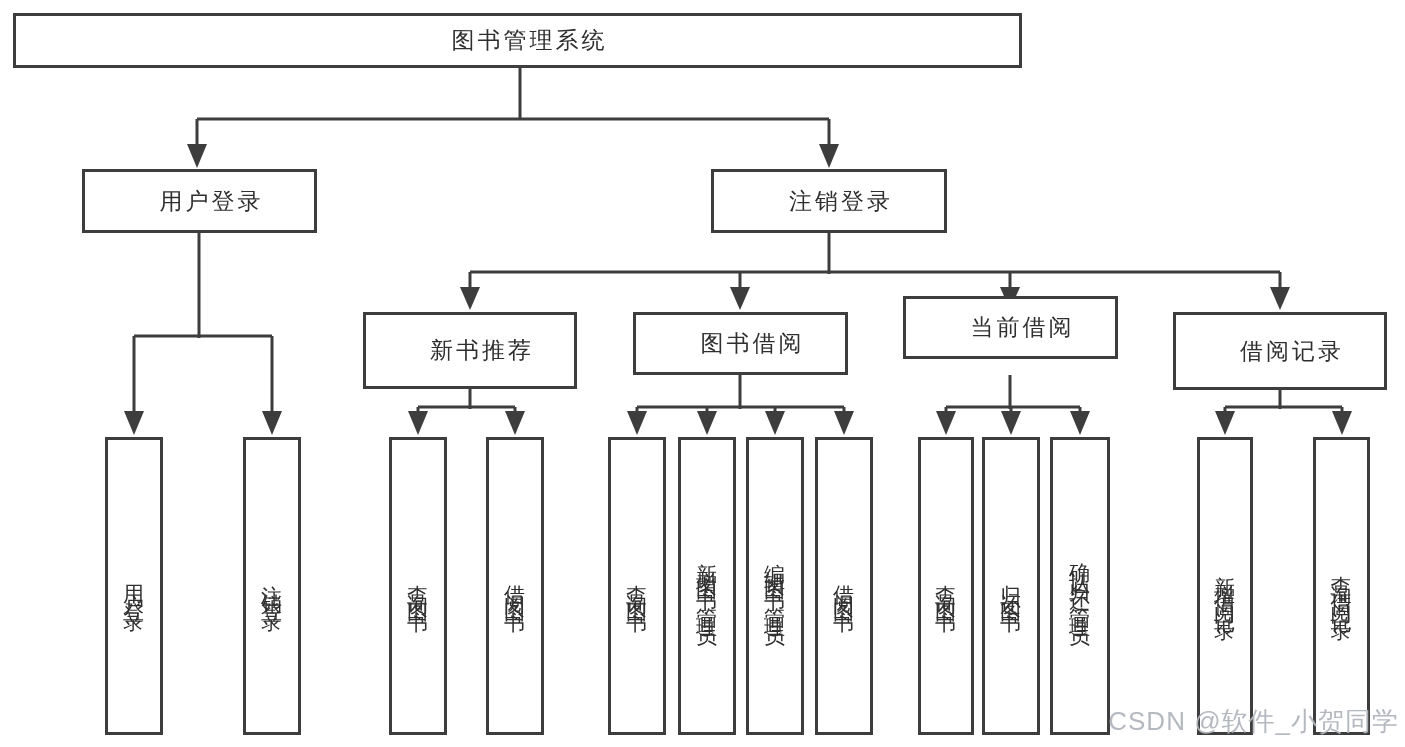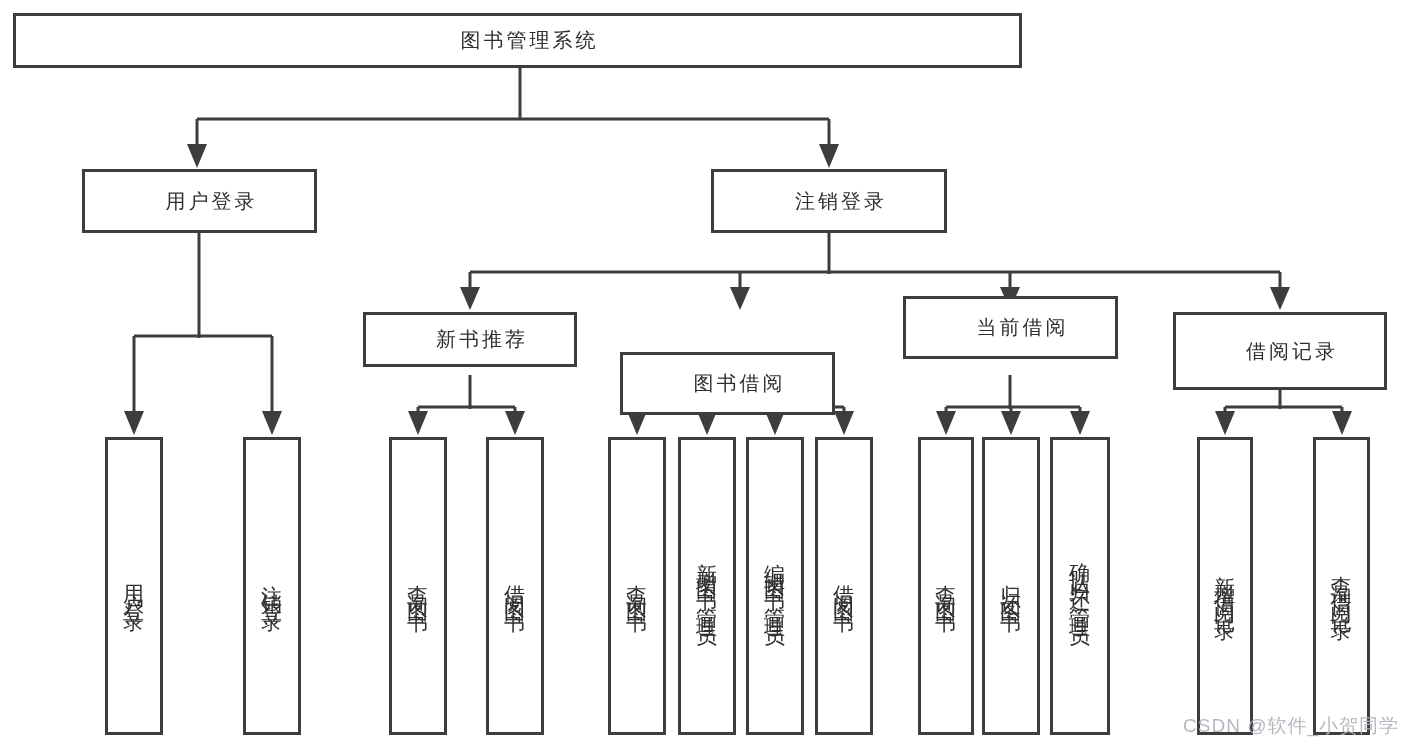--- a/index.html
+++ b/index.html
@@ -15,21 +15,21 @@
   .wires line { stroke: #3d3d3d; stroke-width: 3; }
   .wires polygon { fill: #3d3d3d; stroke: none; }
   .hbox {
     position: absolute;
     box-sizing: border-box;
     border: 3px solid #3d3d3d;
     background: #ffffff;
     display: flex;
     align-items: center;
     justify-content: center;
-    font-size: 20px;
+    font-size: 23px;
     letter-spacing: 3px;
     color: #2f2f2f;
     white-space: nowrap;
     padding-left: 24px;
   }
   .vbox {
     position: absolute;
     box-sizing: border-box;
     top: 437px;
     width: 58px;
@@ -46,21 +46,21 @@
     text-orientation: mixed;
     font-size: 21px;
     letter-spacing: 9px;
     line-height: 1;
     white-space: nowrap;
   }
   .watermark {
     position: absolute;
     right: 6px;
     bottom: 8px;
-    font-size: 19px;
+    font-size: 26px;
     letter-spacing: 1px;
     color: rgba(176, 180, 188, 0.95);
     z-index: 5;
     white-space: nowrap;
   }
 </style>
 </head>
 <body>
 
 <div class="stage">
@@ -145,24 +145,24 @@
     <span>图书管理系统</span>
   </div>
 
   <div class="hbox" style="left:82px; top:169px; width:235px; height:64px;">
     <span>用户登录</span>
   </div>
   <div class="hbox" style="left:711px; top:169px; width:236px; height:64px;">
     <span>注销登录</span>
   </div>
 
-  <div class="hbox" style="left:363px; top:312px; width:214px; height:55px;">
+  <div class="hbox" style="left:363px; top:312px; width:214px; height:77px;">
     <span>新书推荐</span>
   </div>
-  <div class="hbox" style="left:620px; top:312px; width:215px; height:63px;margin-top:40px;">
+  <div class="hbox" style="left:633px; top:312px; width:215px; height:63px;">
     <span>图书借阅</span>
   </div>
   <div class="hbox" style="left:903px; top:296px; width:215px; height:63px;">
     <span>当前借阅</span>
   </div>
   <div class="hbox" style="left:1173px; top:312px; width:214px; height:78px;">
     <span>借阅记录</span>
   </div>
 
   <div class="vbox" style="left:105px;">

